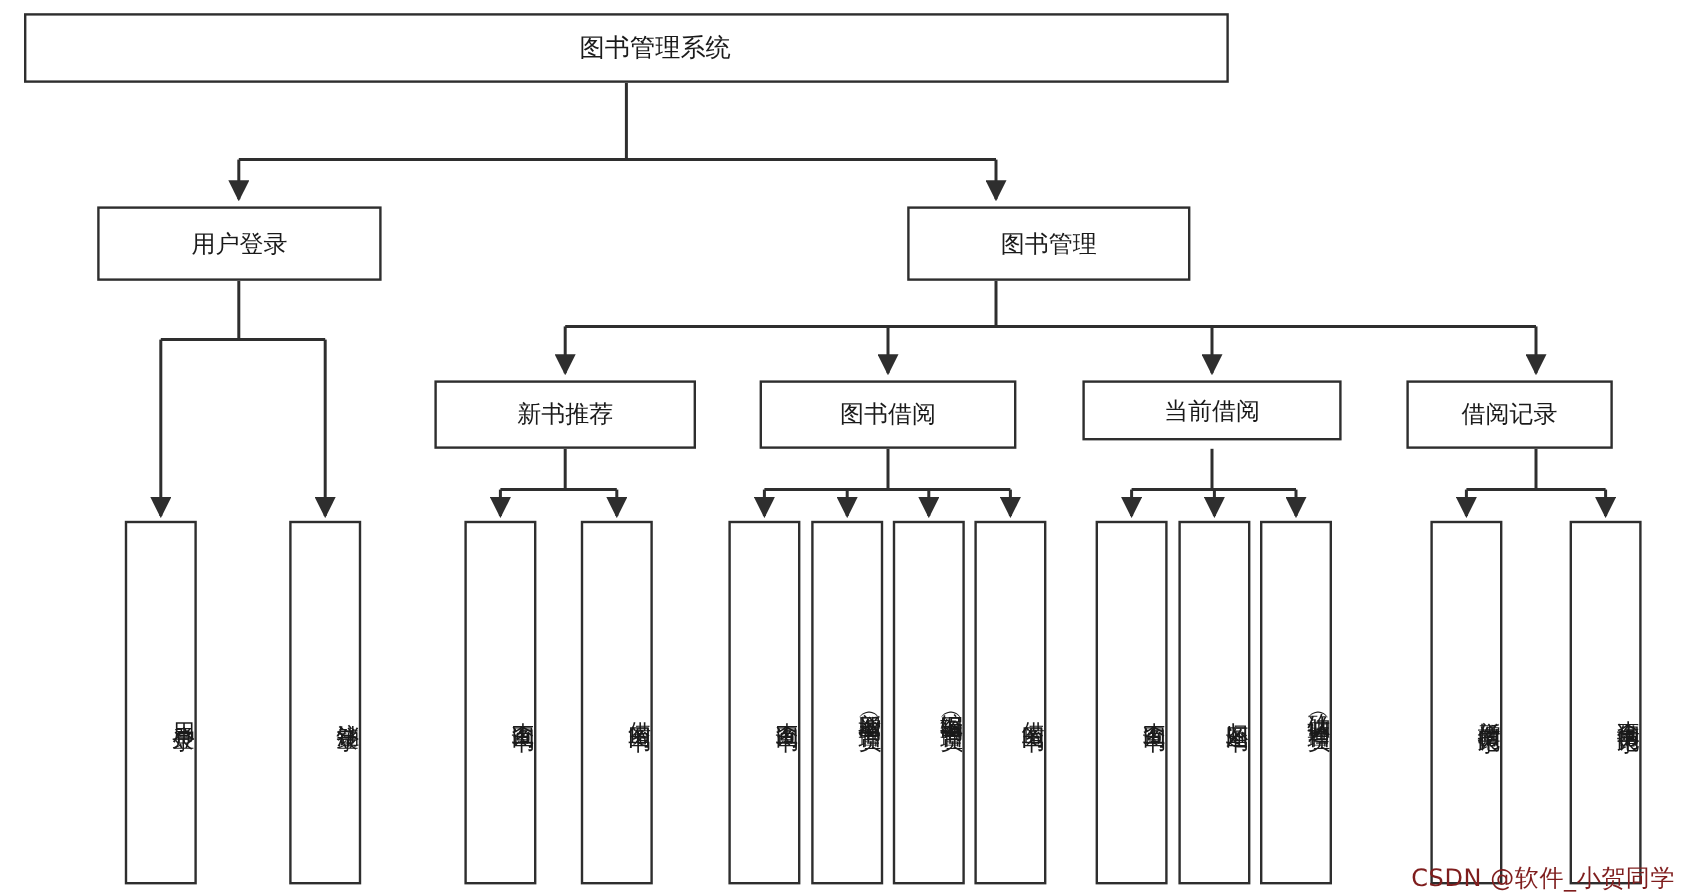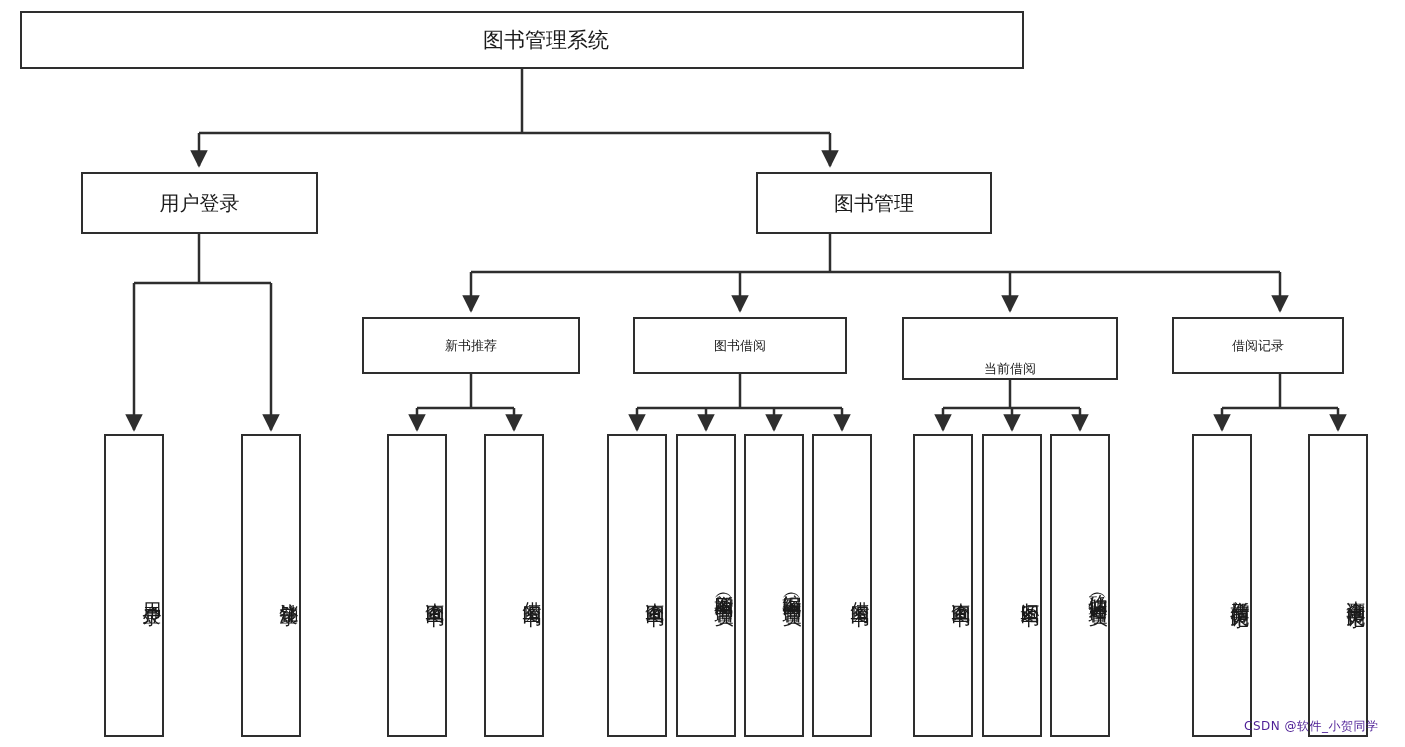--- a/index.html
+++ b/index.html
@@ -29,44 +29,44 @@
     box-sizing: border-box;
     border: 2.5px solid #2e2e2e;
     background: #ffffff;
     display: flex;
     align-items: center;
     justify-content: center;
     color: #1a1a1a;
   }
   .node.level0 { font-size: 21px; padding-left: 48px; }
   .node.level1 { font-size: 20px; }
-  .node.level2 { font-size: 13px; }
+  .node.level2 { font-size: 20px; }
   .node.leaf {
     writing-mode: vertical-rl;
     text-orientation: upright;
     font-size: 19px;
     letter-spacing: 2px;
     align-items: flex-start;
     justify-content: center;
     padding-top: 10px;
     line-height: 1.05;
     white-space: nowrap;
   }
   .node.leaf.tall {
     padding-top: 4px;
   }
   .label {
     display: block;
   }
   .watermark {
     position: absolute;
-    left: 1244px;
+    left: 1176px;
     top: 718px;
-    font-size: 12px;
-    color: #4c1d95;
+    font-size: 20px;
+    color: #7f1d1d;
     letter-spacing: 0.5px;
     white-space: nowrap;
     pointer-events: none;
   }
 </style>
 </head>
 <body>
 
 <div id="canvas">
 
@@ -136,21 +136,21 @@
   </div>
 
   <div class="node level2" style="left:362px; top:317px; width:218px; height:57px;">
     <span class="label">新书推荐</span>
   </div>
 
   <div class="node level2" style="left:633px; top:317px; width:214px; height:57px;text-align:right;">
     <span class="label">图书借阅</span>
   </div>
 
-  <div class="node level2" style="left:902px; top:317px; width:216px; height:63px;align-items:flex-end;">
+  <div class="node level2" style="left:902px; top:317px; width:216px; height:50px;">
     <span class="label">当前借阅</span>
   </div>
 
   <div class="node level2" style="left:1172px; top:317px; width:172px; height:57px;">
     <span class="label">借阅记录</span>
   </div>
 
   <div class="node leaf" style="left:104px; top:434px; width:60px; height:303px;">
     <span class="label">用户登录</span>
   </div>

